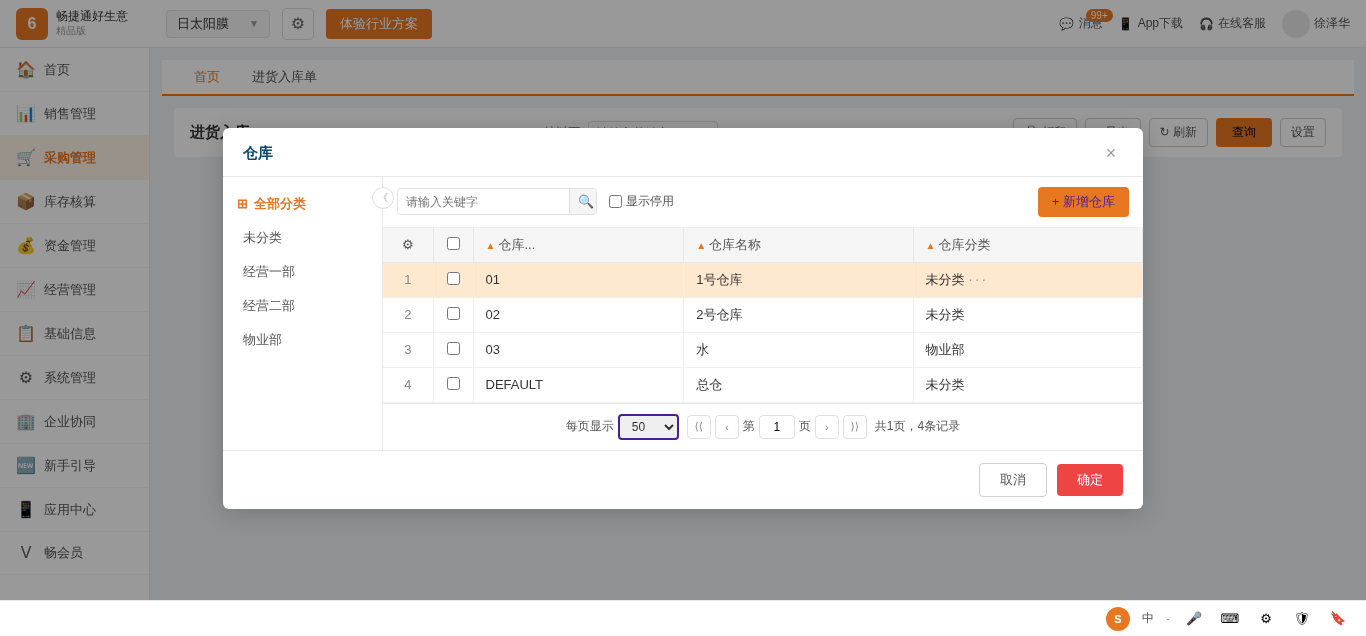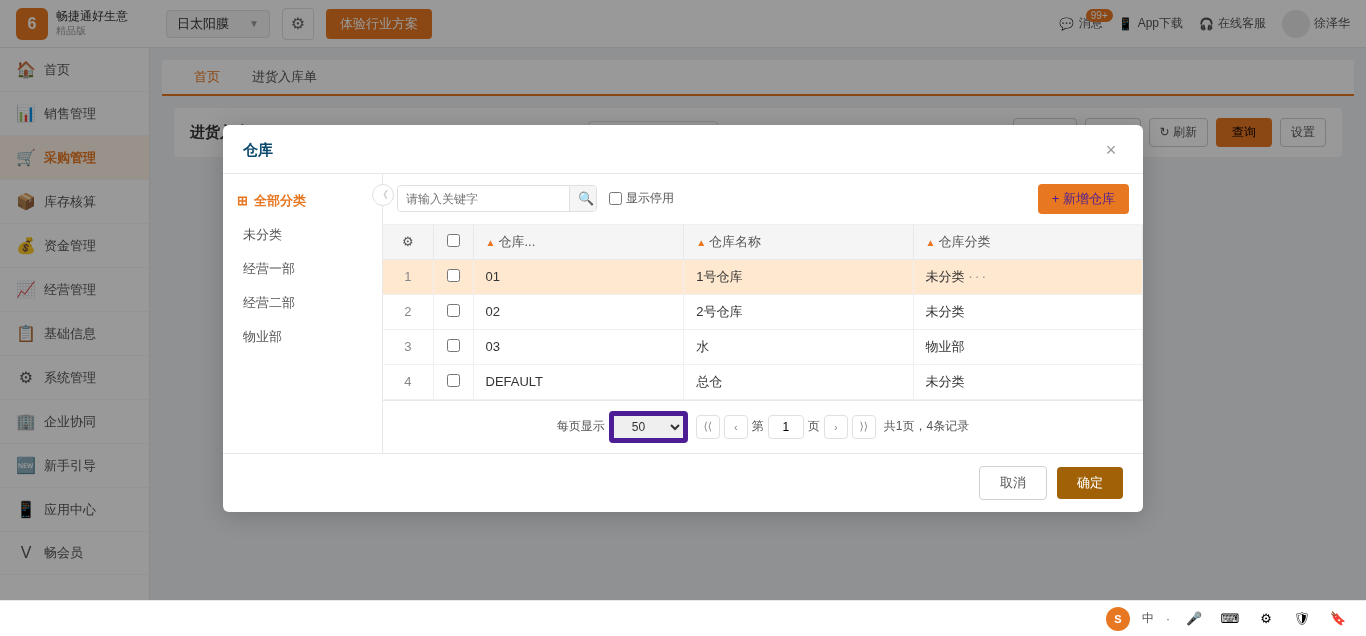--- a/index.html
+++ b/index.html
@@ -237,22 +237,22 @@
     .pagination {
       display: flex; align-items: center; justify-content: center;
       padding: 10px 14px;
       border-top: 1px solid #e8e8e8;
       gap: 8px; font-size: 12px; color: #555;
     }
     .page-per {
       display: flex; align-items: center; gap: 4px;
     }
     .page-select {
-      border: 5px solid #4c1d95; border-radius: 4px;
-      padding: 3px 14px; font-size: 12px; color: #333;
+      border: 2px solid #4c1d95; border-radius: 4px;
+      padding: 3px 8px; font-size: 12px; color: #333;
     }
     .page-nav {
       display: flex; align-items: center; gap: 4px;
     }
     .page-nav-btn {
       width: 24px; height: 24px;
       border: 1px solid #e0e0e0; border-radius: 4px;
       display: flex; align-items: center; justify-content: center;
       cursor: pointer; color: #888; font-size: 11px; background: #fff;
     }
@@ -268,21 +268,21 @@
       display: flex; align-items: center; justify-content: flex-end;
       padding: 12px 20px;
       border-top: 1px solid #e8e8e8;
       gap: 10px;
     }
     .cancel-btn {
       background: #fff; color: #555; border: 1px solid #d0d0d0;
       border-radius: 4px; padding: 7px 20px; cursor: pointer; font-size: 13px;
     }
     .confirm-btn {
-      background: #a16207; color: #fff; border: none;
+      background: #ef4444; color: #fff; border: none;
       border-radius: 4px; padding: 7px 20px; cursor: pointer; font-size: 13px;
     }
 
     
     .bg-content {
       position: fixed; top: 0; left: 0; right: 0; bottom: 0;
       z-index: 1;
     }
     .nav-tabs {
       display: flex; gap: 0;

